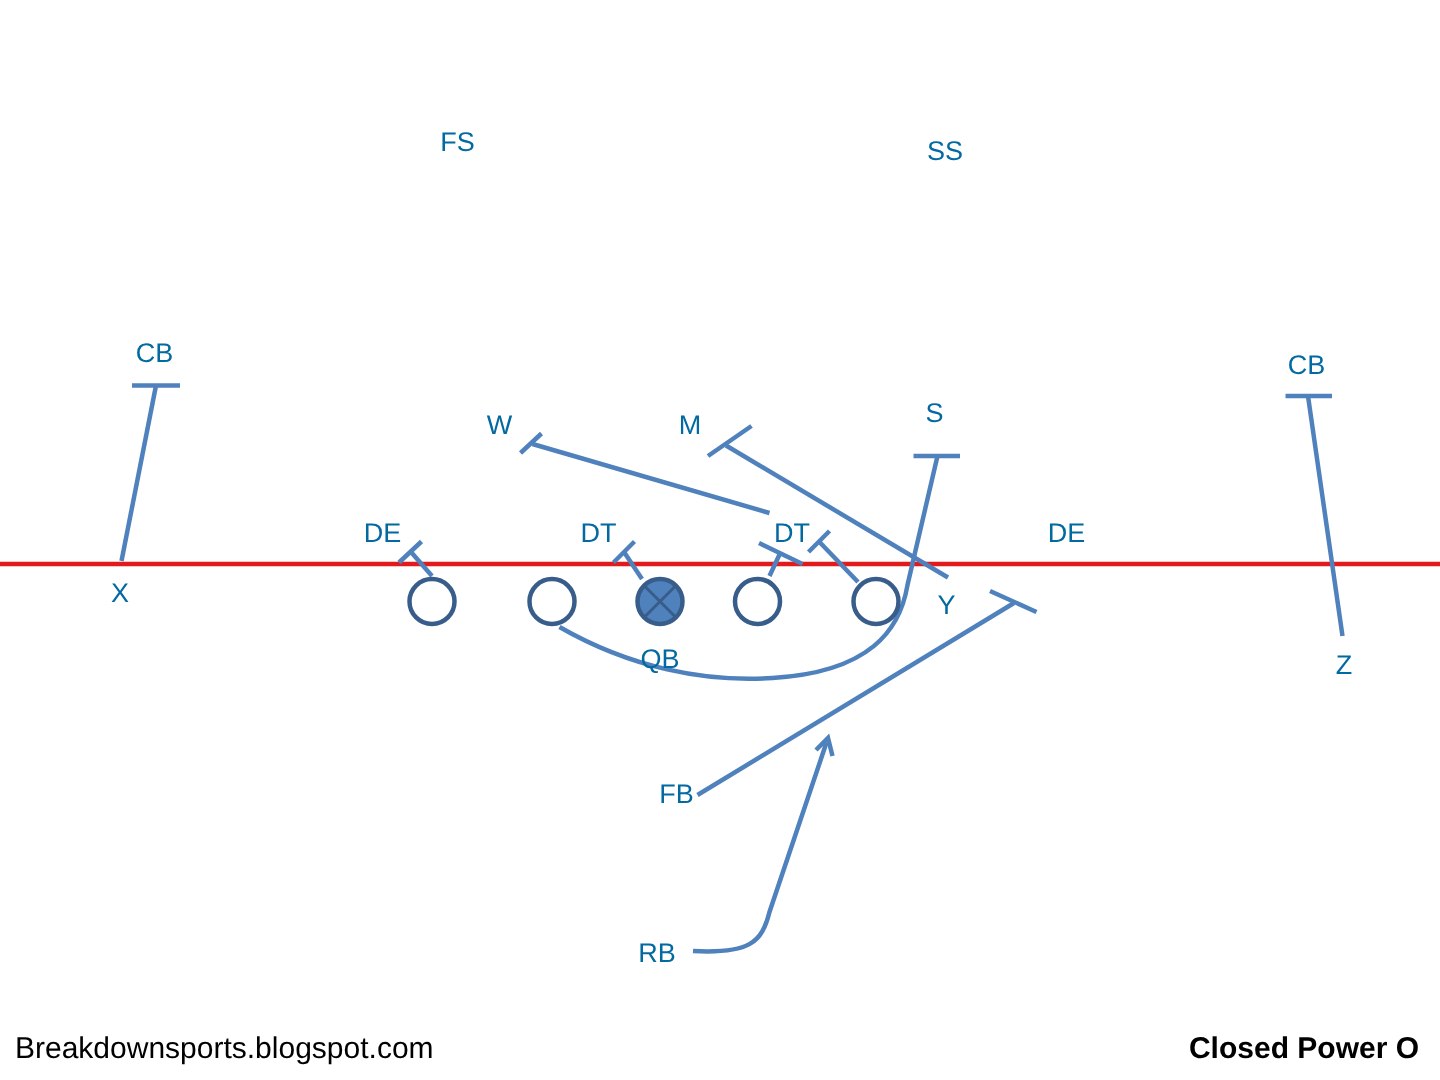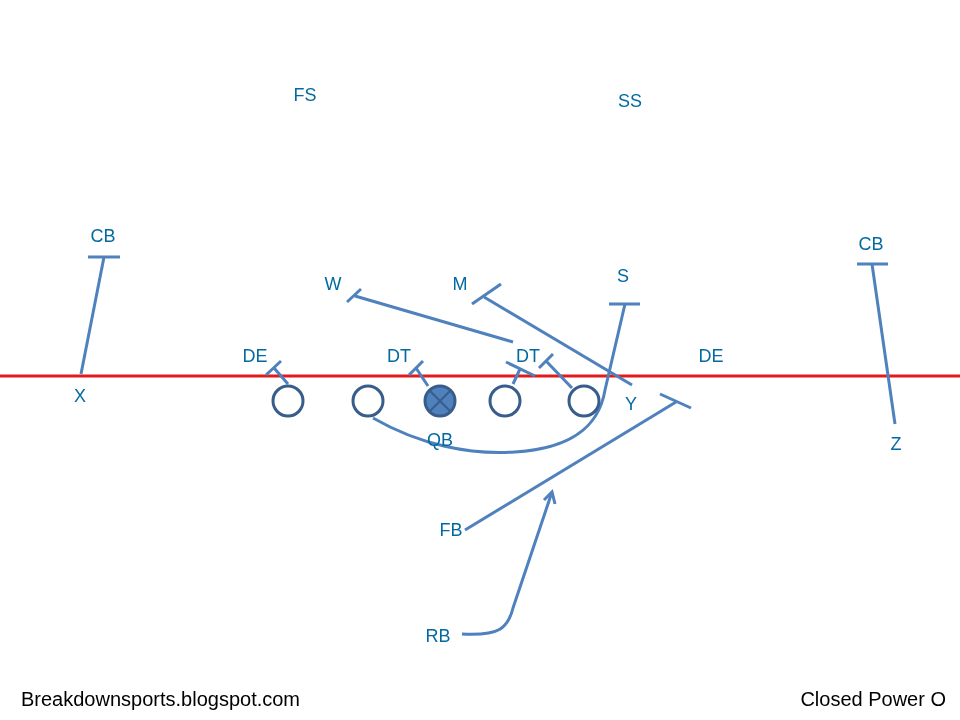--- a/index.html
+++ b/index.html
@@ -1,20 +1,20 @@
 <!DOCTYPE html>
 <html><head>
 <meta charset="utf-8">
 <style>
   html, body { margin:0; padding:0; background:#ffffff; }
   body { width:960px; height:720px; position:relative; overflow:hidden; font-family:"Liberation Sans", sans-serif; }
   svg { position:absolute; left:0; top:0; }
   .lbl { position:absolute; font-size:18px; color:#0369a1; transform:translate(-50%,-50%); white-space:nowrap; }
-  .footer-left { position:absolute; left:10px; top:688px; font-size:20px; color:#000;margin-left:11px; }
-  .footer-right { position:absolute; right:14px; top:688px; font-size:20px; font-weight:normal; color:#000; }
+  .footer-left { position:absolute; left:10px; top:688px; font-size:20px; color:#000; }
+  .footer-right { position:absolute; right:14px; top:688px; font-size:20px; font-weight:bold; color:#000; }
 </style>
 </head>
 <body>
 
 <svg width="960" height="720">
 
   <line x1="0" y1="376" x2="960" y2="376" stroke="#e31a1c" stroke-width="3"></line>
 
   <g stroke="#4f81bd" stroke-width="3" fill="none" stroke-linecap="butt">
 

